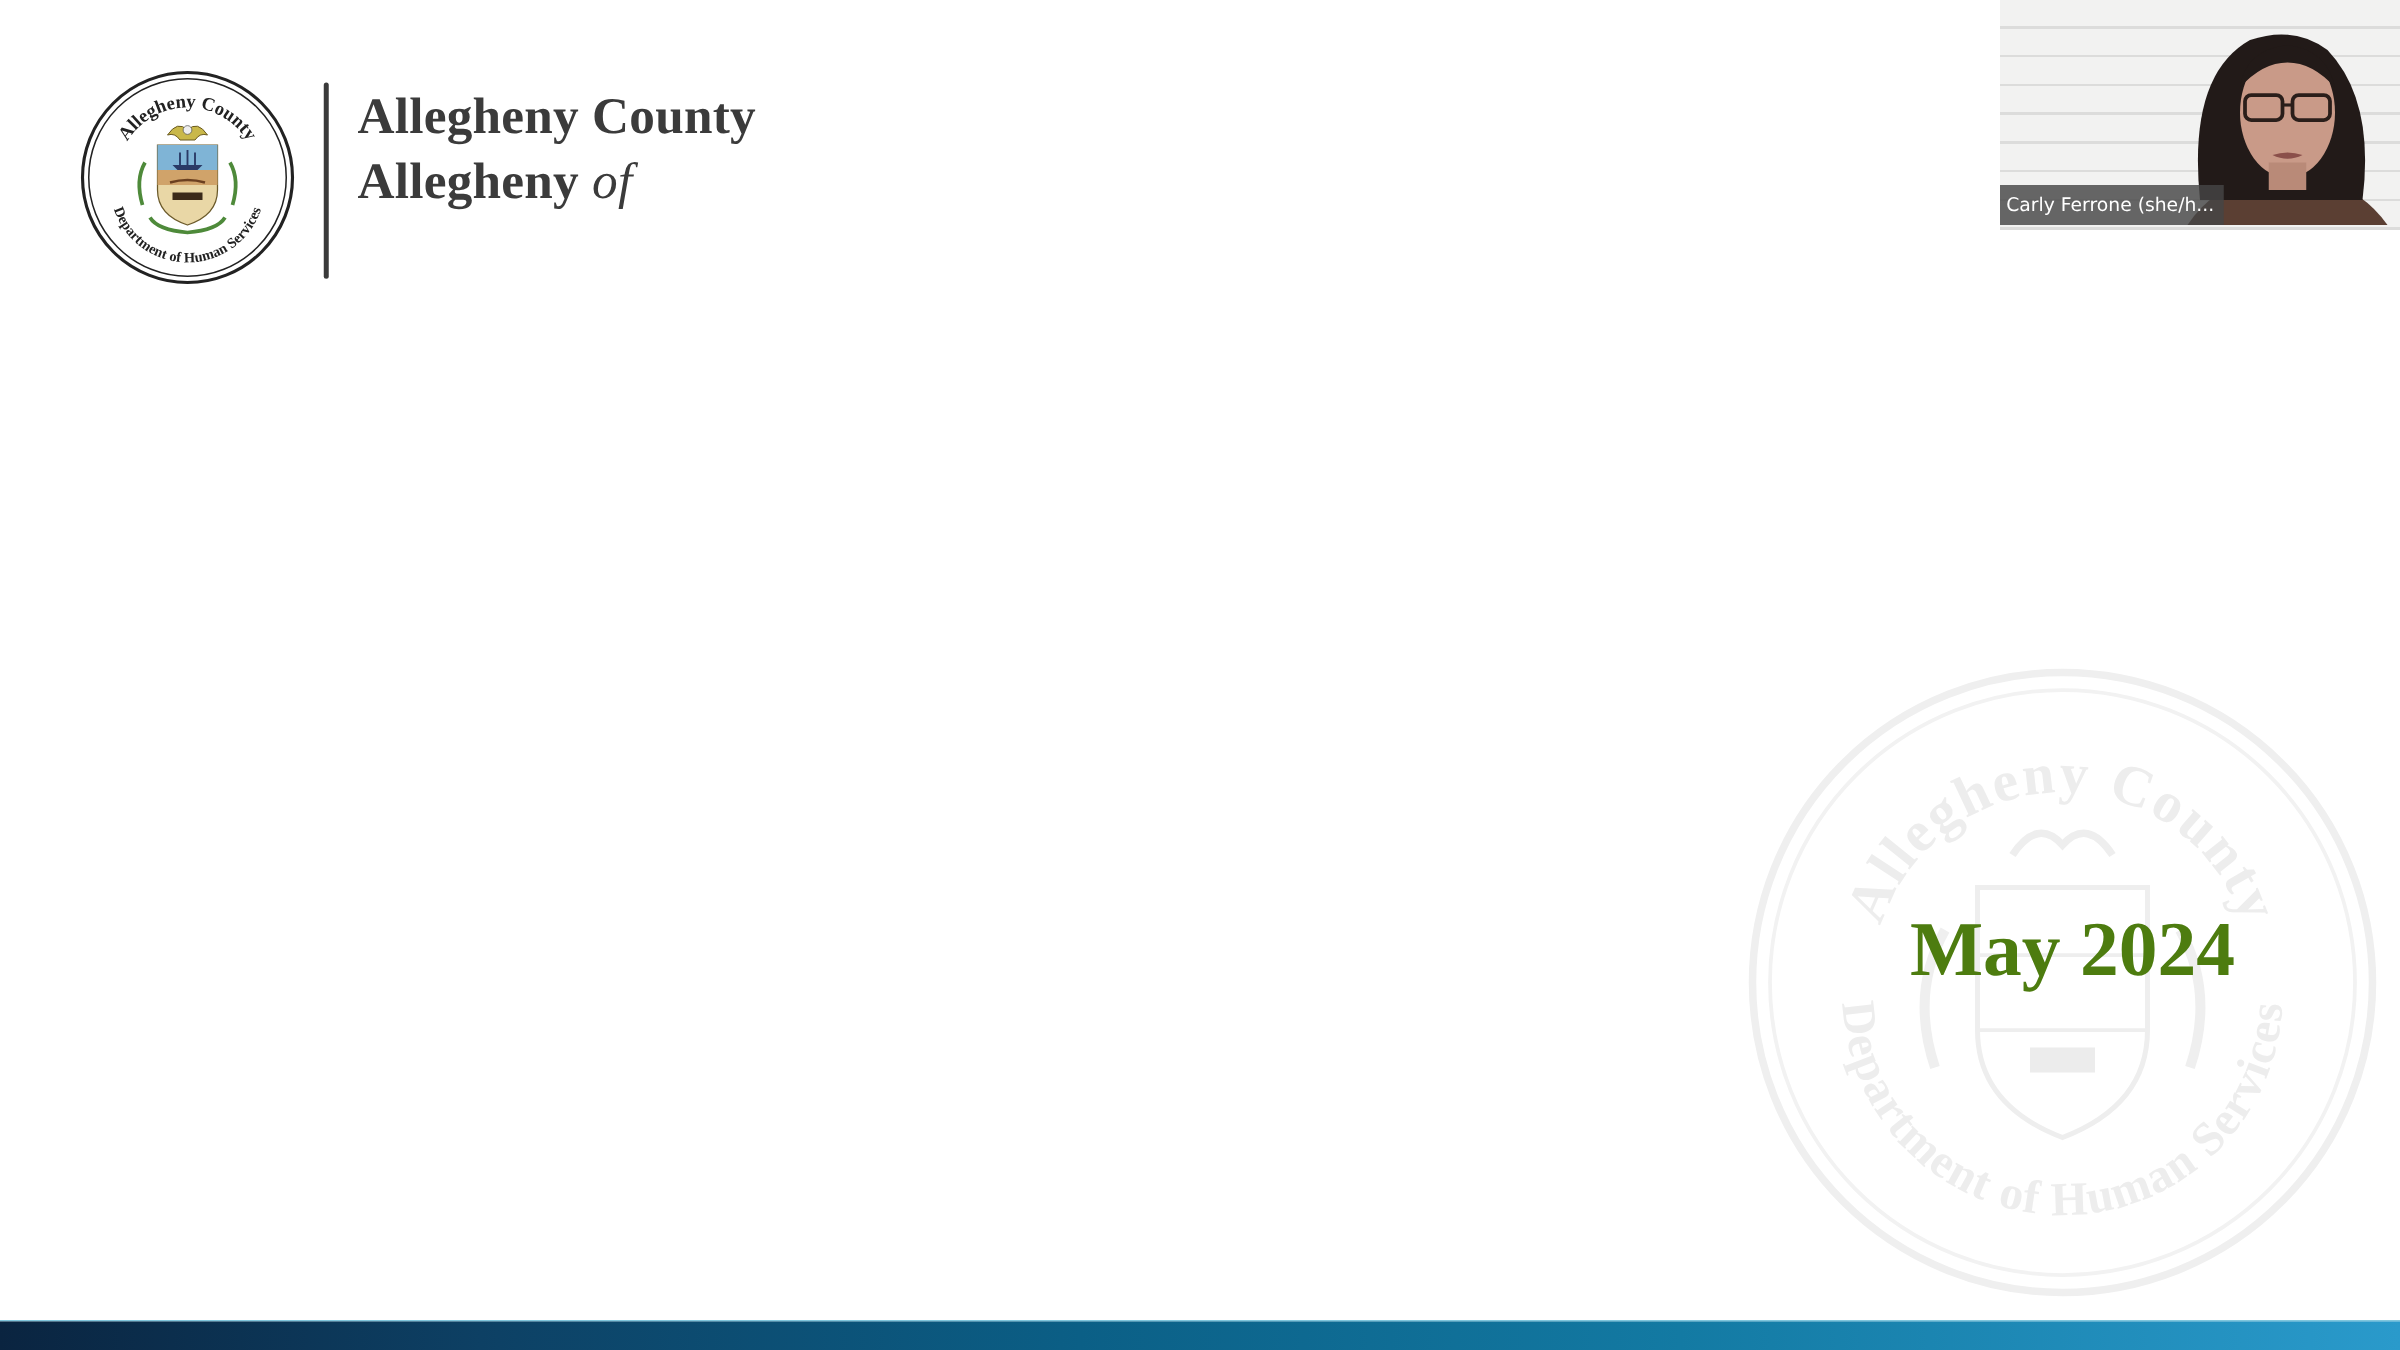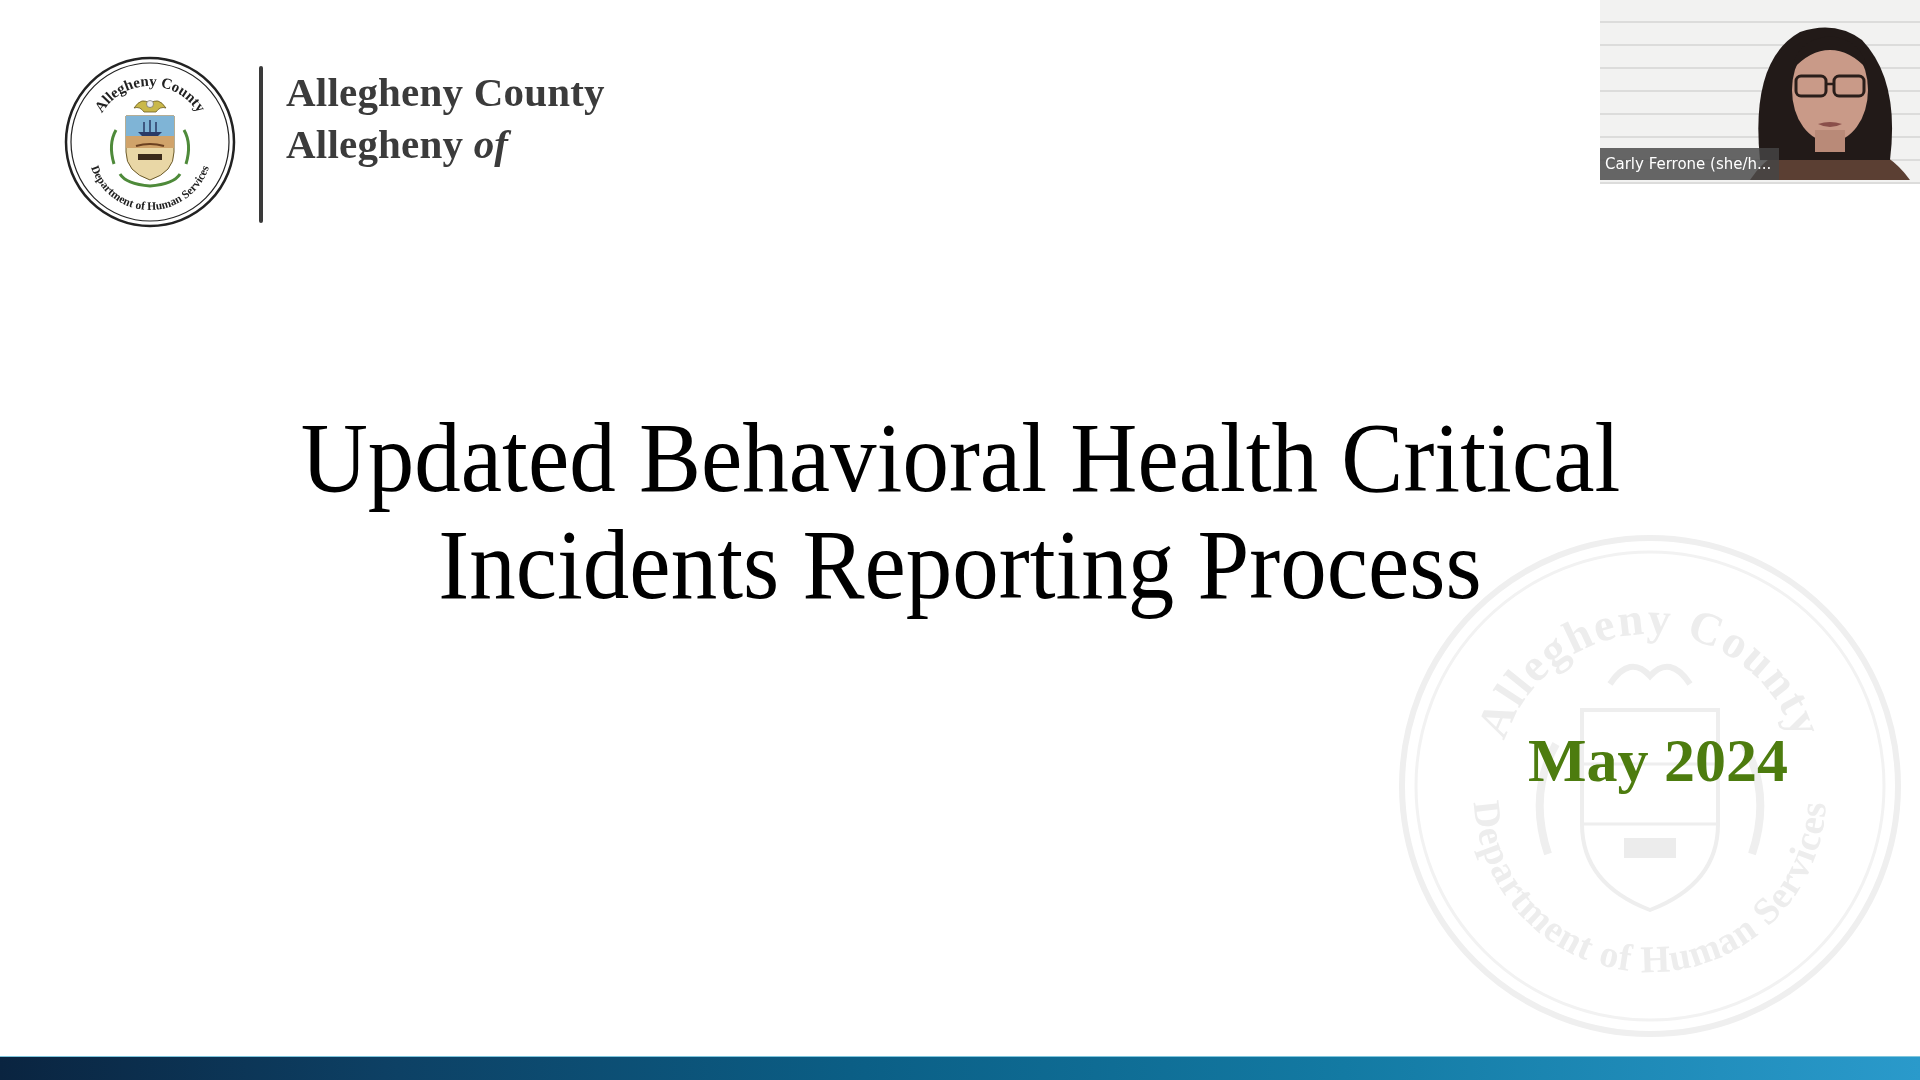--- a/index.html
+++ b/index.html
@@ -12,21 +12,21 @@
 
   
   .logo-seal { position: absolute; left: 64px; top: 56px; width: 172px; height: 172px; }
   .logo-divider { position: absolute; left: 259px; top: 66px; width: 4px; height: 157px; background: #3a3a3a; border-radius: 2px; }
   .logo-text {
     position: absolute; left: 286px; top: 66px;
     color: #3b3b3b; font-size: 41px; font-weight: bold; line-height: 52px;
     letter-spacing: 0.2px;
   }
   .logo-text .line { display: block; white-space: nowrap; }
-  .logo-text .ital { font-style: italic; font-weight: bold; }
+  .logo-text .ital { font-style: italic; font-weight: normal; }
 
   
   .watermark { position: absolute; left: 1398px; top: 534px; width: 504px; height: 504px; opacity: 1; }
 
   
   .title {
     position: absolute; left: 0; width: 1920px; text-align: center;
     color: #000; font-size: 100px; line-height: 107px; font-weight: normal;
   }
   .title .tline { display: block; white-space: nowrap; }
@@ -114,24 +114,20 @@
       <textPath href="#wmBottom" startOffset="50%" text-anchor="middle">Department of Human Services</textPath>
     </text>
     <path d="M184 176 L320 176 L320 290 Q320 350 252 376 Q184 350 184 290 Z" fill="none" stroke="#eeeeee" stroke-width="4"></path>
     <path d="M184 230 L320 230 M184 290 L320 290" stroke="#eeeeee" stroke-width="3"></path>
     <path d="M212 150 Q232 120 252 142 Q272 120 292 150" stroke="#eeeeee" stroke-width="6" fill="none"></path>
     <rect x="226" y="304" width="52" height="20" fill="#ececec"></rect>
     <path d="M150 320 Q130 260 158 210" stroke="#efefef" stroke-width="8" fill="none"></path>
     <path d="M354 320 Q374 260 346 210" stroke="#efefef" stroke-width="8" fill="none"></path>
   </svg>
 
-  <div class="title title-wrap">
-    <span class="tline"><span class="tinner">Updated Behavioral Health Critical</span></span>
-    <span class="tline"><span class="tinner">Incidents Reporting Process</span></span>
-  </div>
 
   <div class="date">May 2024</div>
 
   <div class="bottom-bar"></div>
 </div>
 
 <div class="video-tile">
   <svg class="video-person" viewBox="0 0 320 180">
 
     <path d="M150 180 Q170 150 200 146 L260 146 Q290 152 310 180 Z" fill="#5b3f33"></path>

